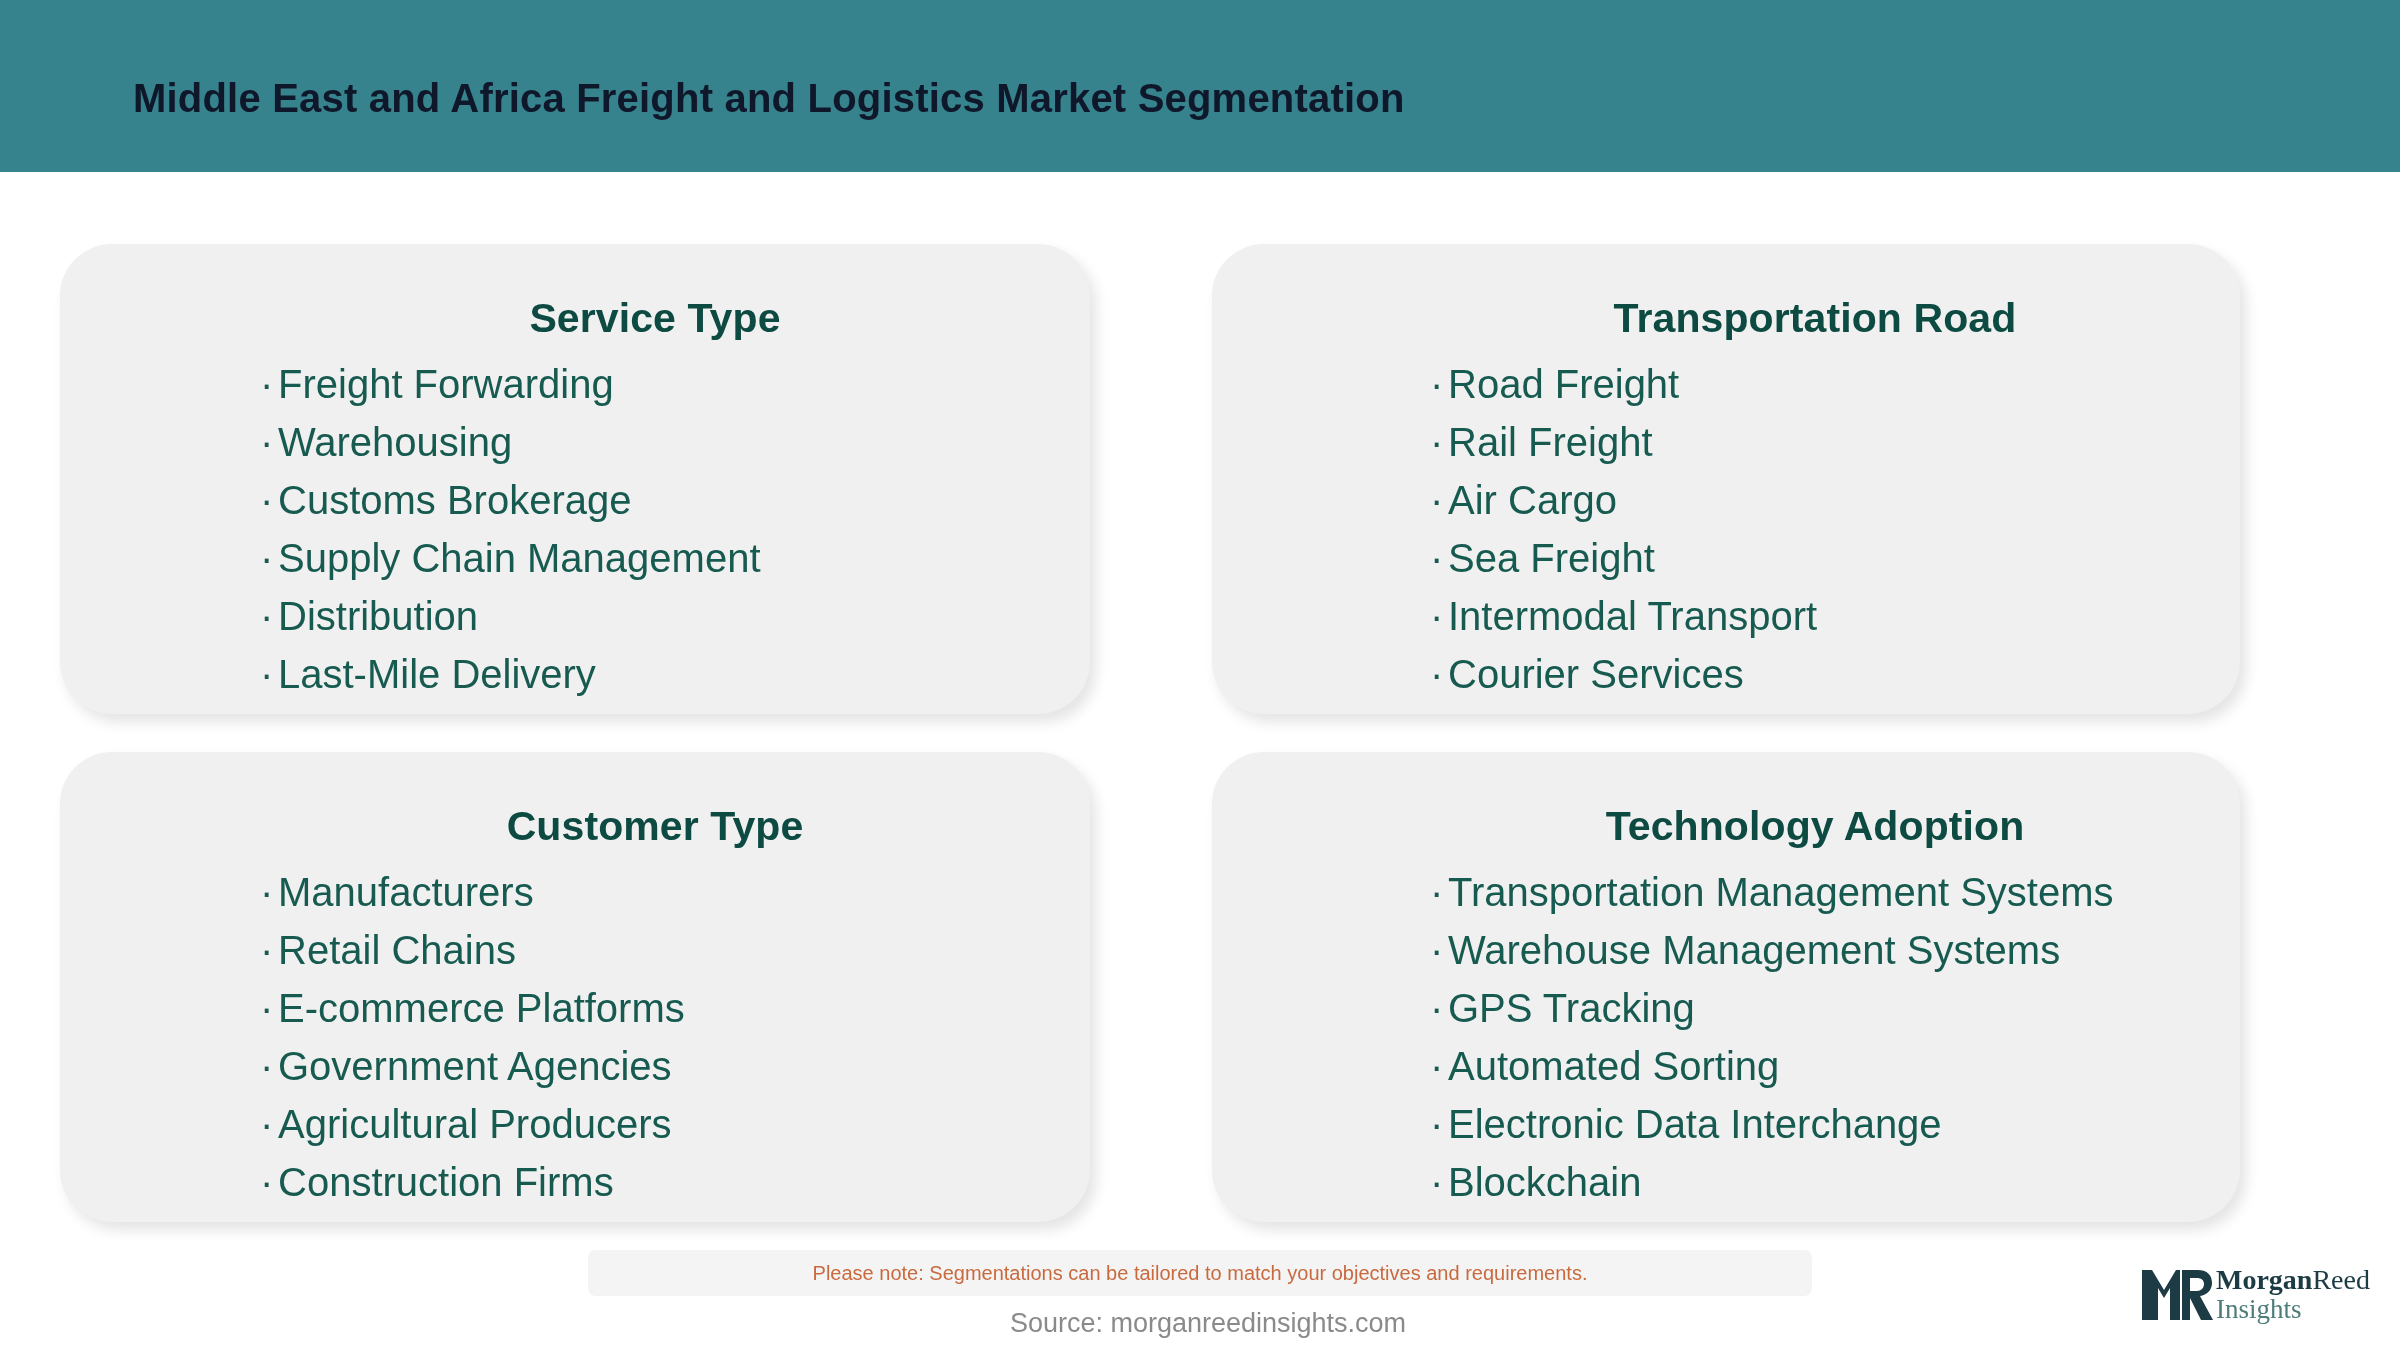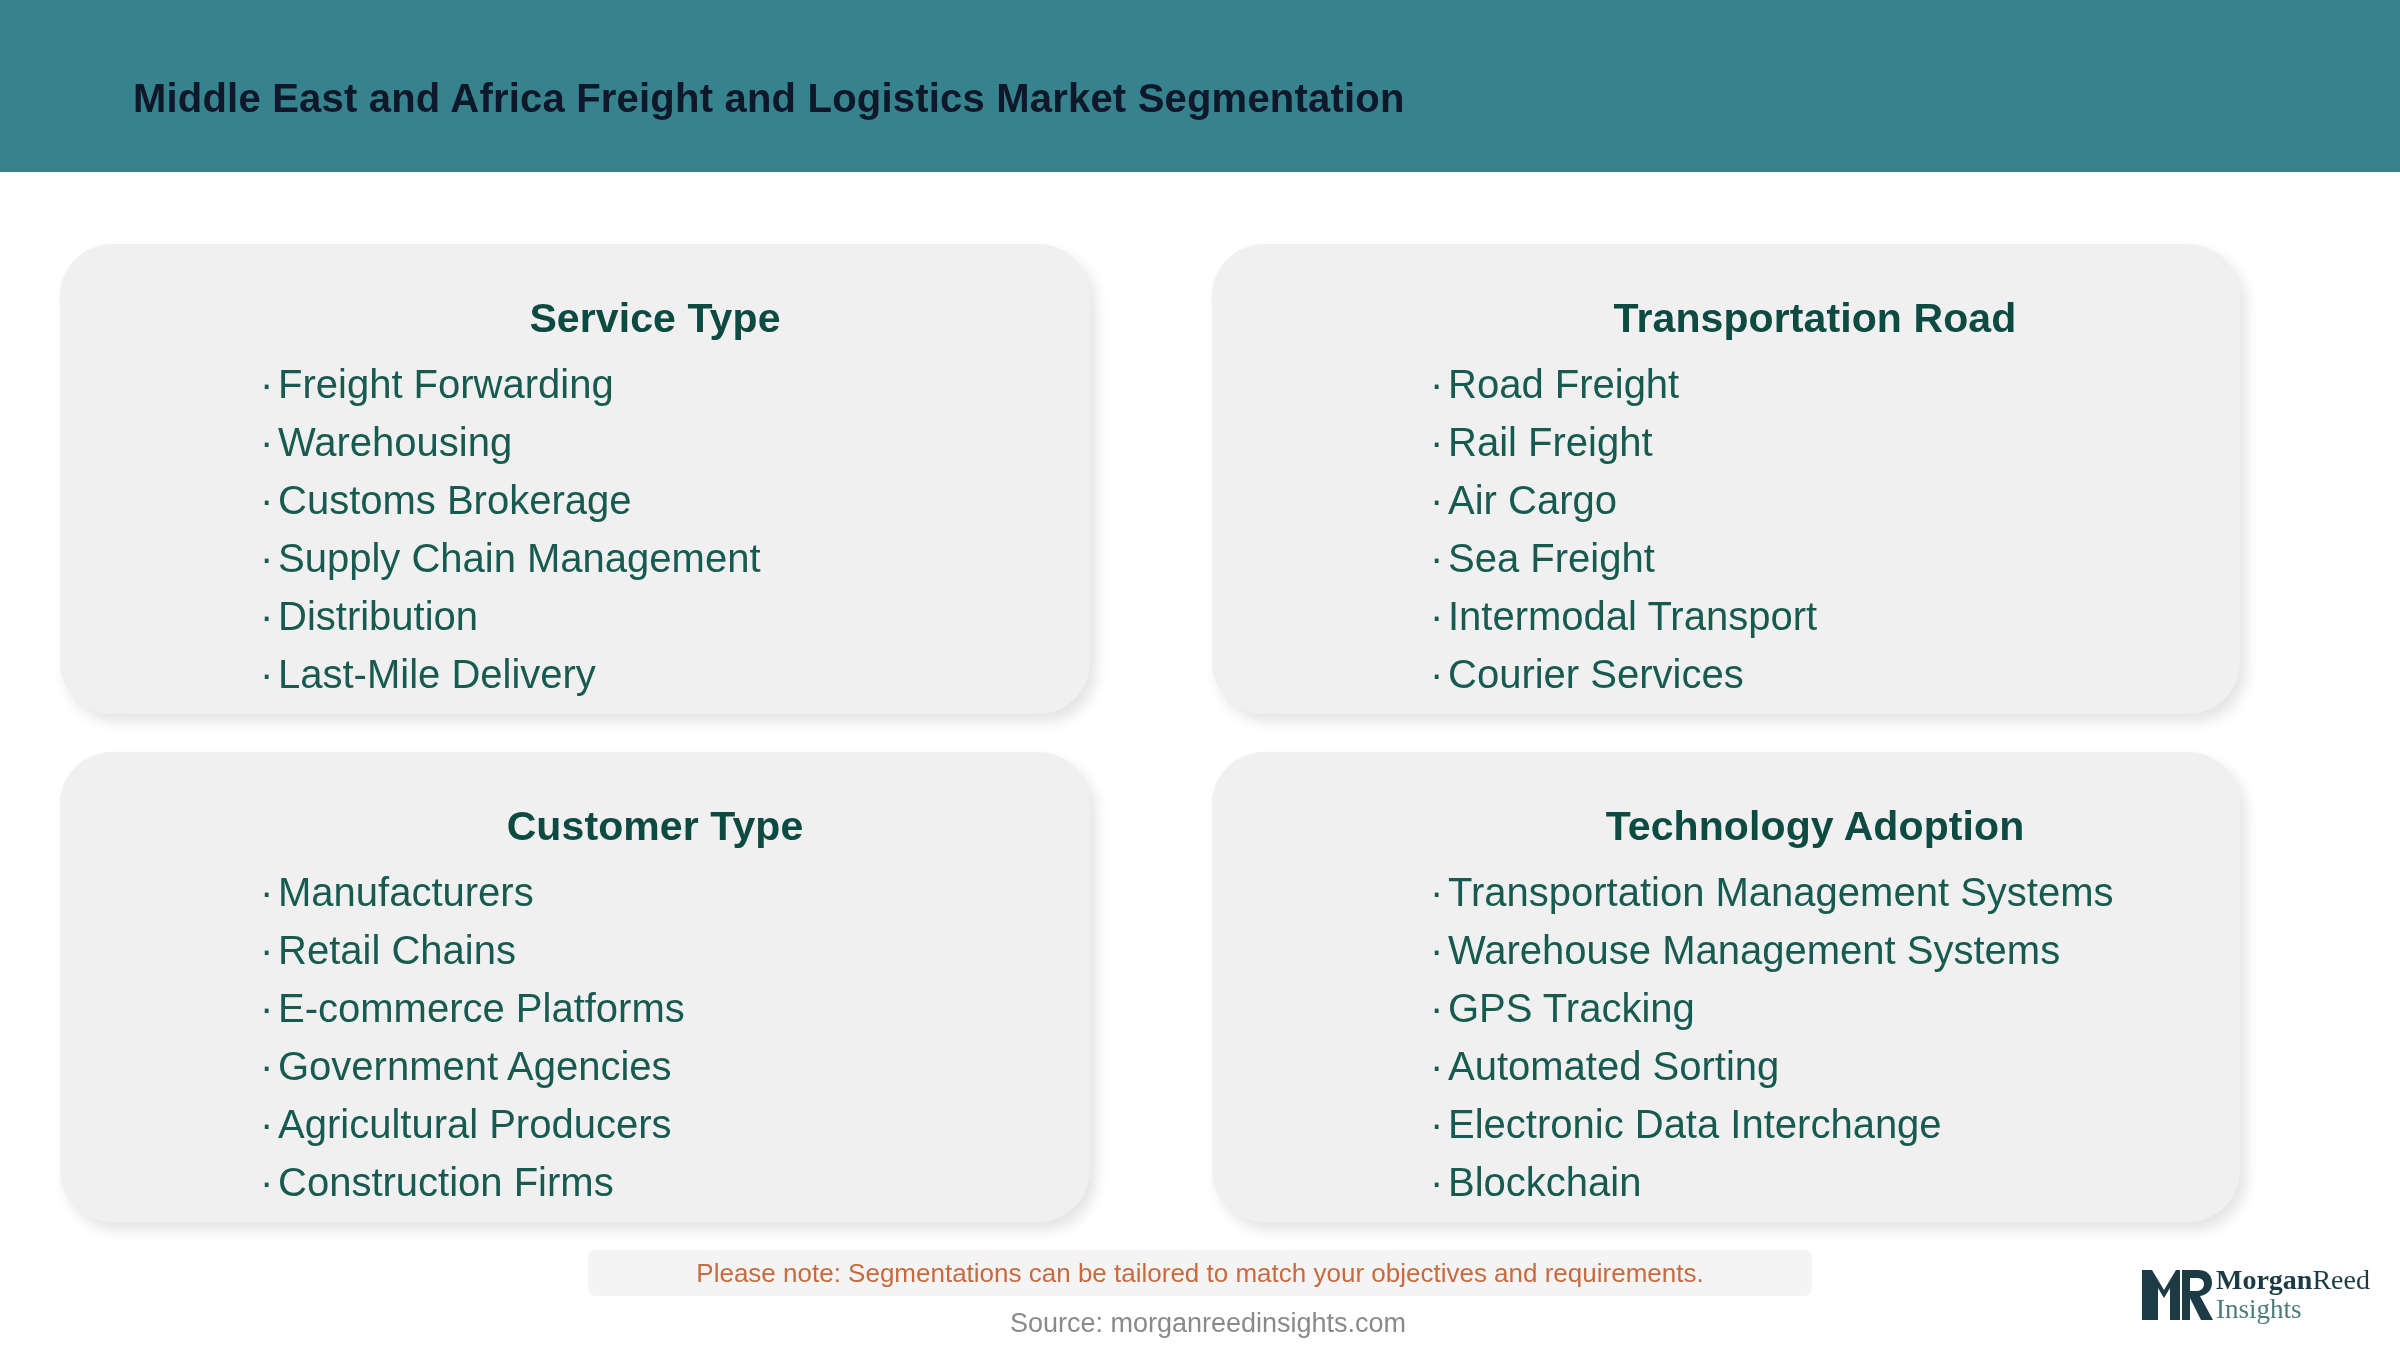--- a/index.html
+++ b/index.html
@@ -113,21 +113,21 @@
     width: 1224px;
     height: 46px;
     background: #f4f4f4;
     border-radius: 8px;
     display: flex;
     align-items: center;
     justify-content: center;
   }
   .note-text {
     color: #c96a3e;
-    font-size: 26px;
+    font-size: 20px;
     line-height: 1;
     white-space: nowrap;
   }
   .source-text {
     position: absolute;
     left: 8px;
     top: 78px;
     width: 2400px;
     text-align: center;
     color: #8a8a8a;

